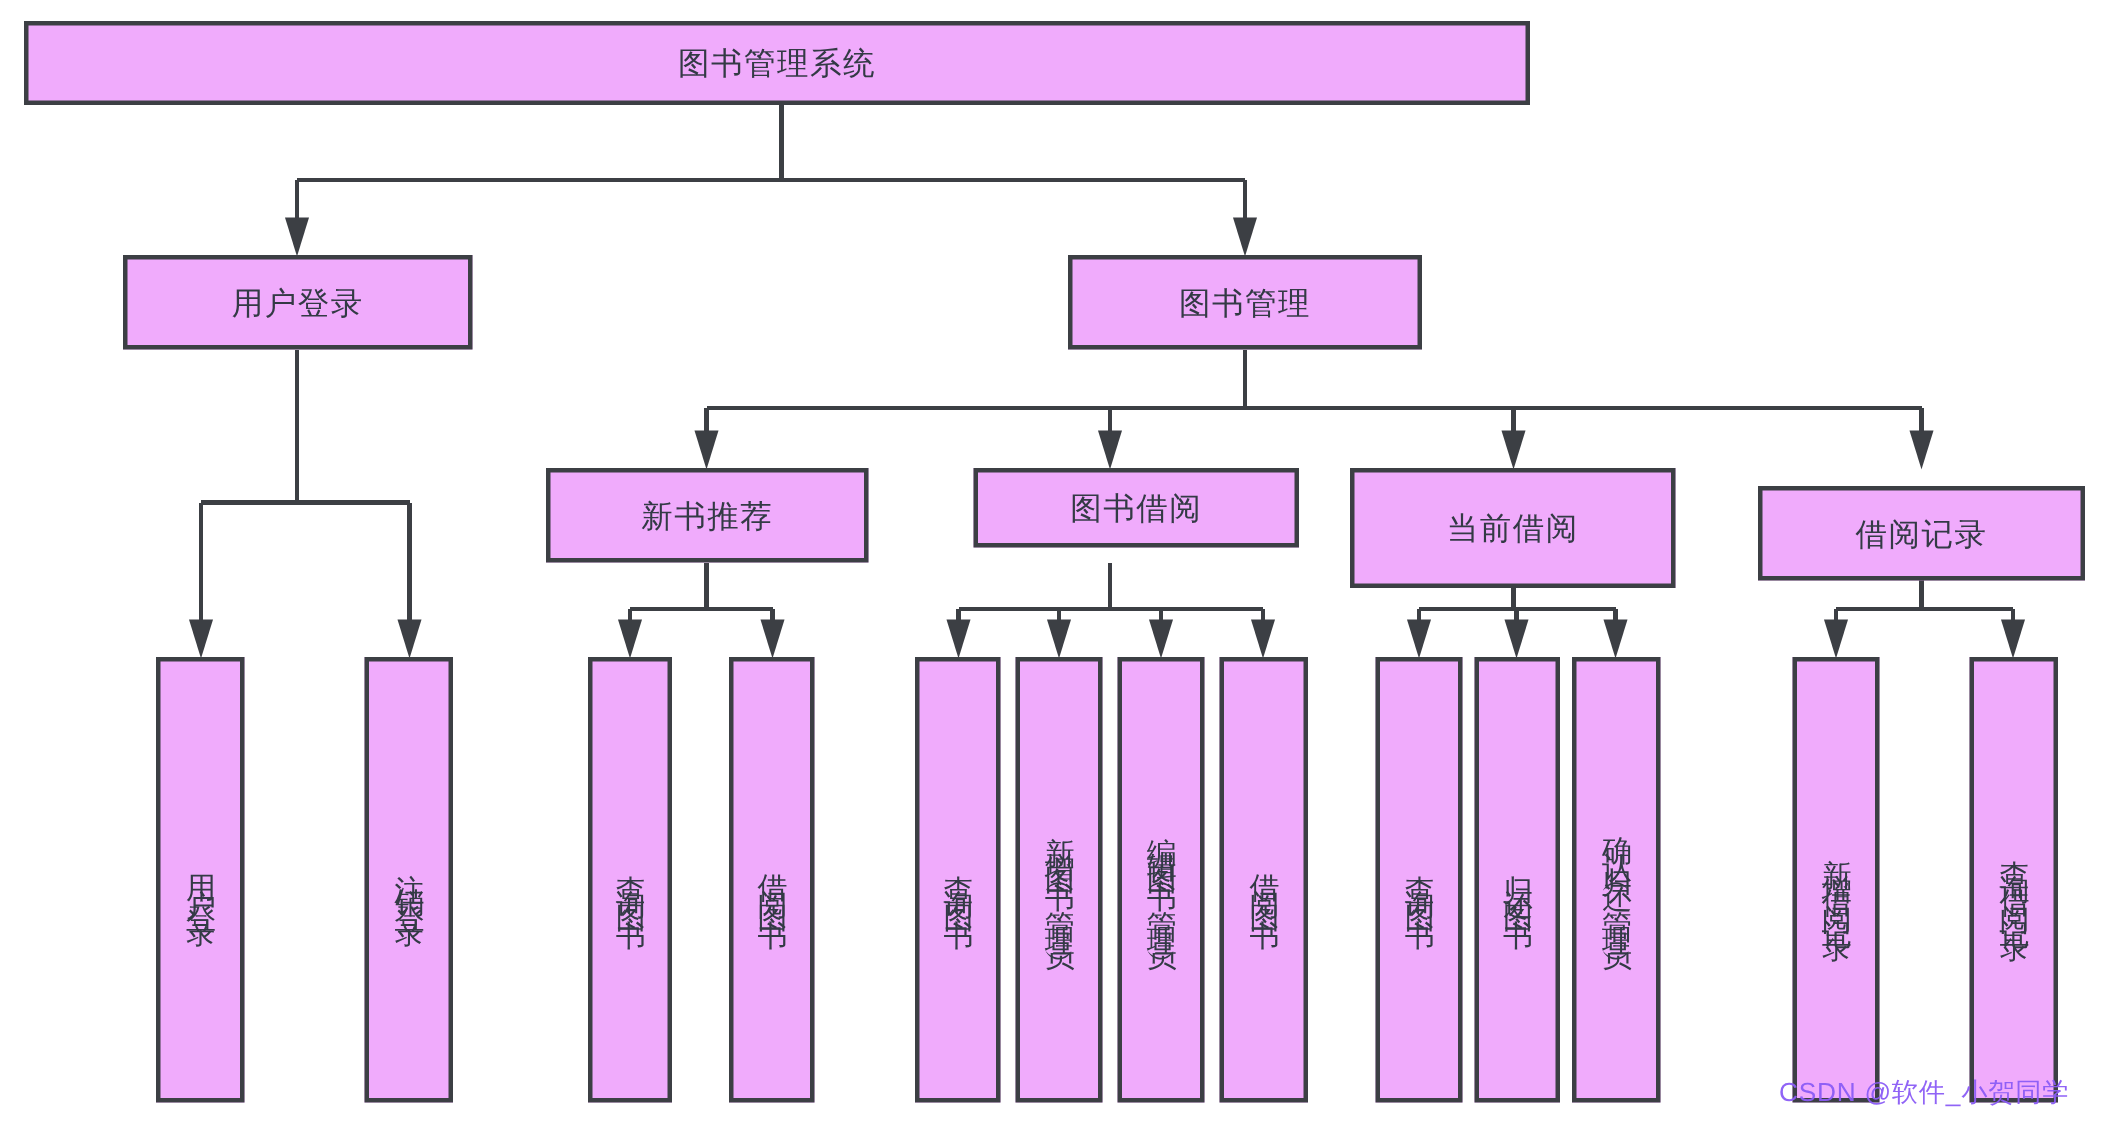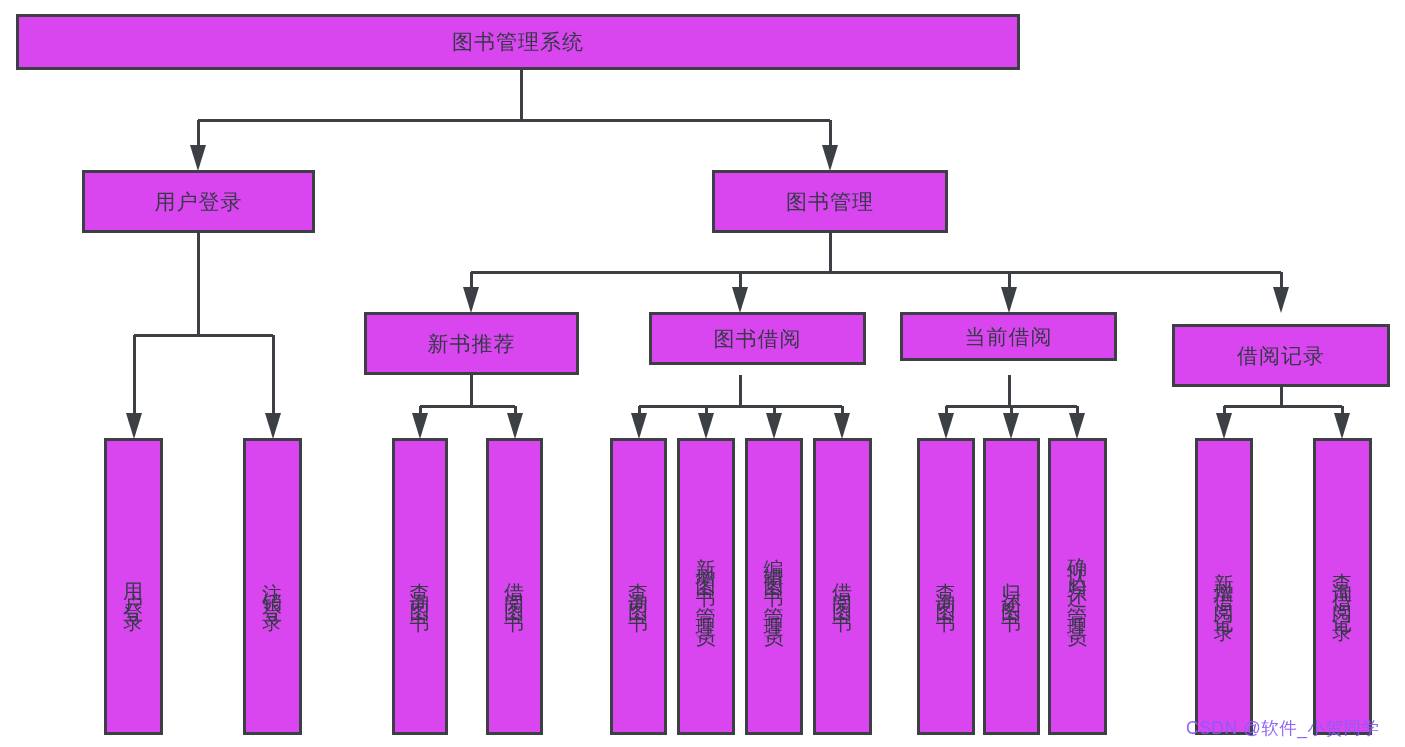--- a/index.html
+++ b/index.html
@@ -13,21 +13,21 @@
   }
   .connectors {
     position: absolute;
     left: 0; top: 0;
     width: 1405px; height: 747px;
   }
   .node {
     position: absolute;
     box-sizing: border-box;
     border: 3px solid #3c3f44;
-    background: #d946ef;
+    background: #f0abfc;
     display: flex;
     align-items: center;
     justify-content: center;
     color: #333a45;
   }
   .h-label {
     font-size: 21px;
     letter-spacing: 1px;
     white-space: nowrap;
   }
@@ -98,21 +98,21 @@
   <div class="node" style="left:712px; top:170px; width:236px; height:63px;">
     <span class="h-label">图书管理</span>
   </div>
 
   <div class="node" style="left:364px; top:312px; width:215px; height:63px;">
     <span class="h-label">新书推荐</span>
   </div>
   <div class="node" style="left:632px; top:312px; width:217px; height:53px;margin-left:17px;">
     <span class="h-label">图书借阅</span>
   </div>
-  <div class="node" style="left:900px; top:312px; width:217px; height:49px;">
+  <div class="node" style="left:900px; top:312px; width:217px; height:80px;">
     <span class="h-label">当前借阅</span>
   </div>
   <div class="node" style="left:1172px; top:324px; width:218px; height:63px;">
     <span class="h-label">借阅记录</span>
   </div>
 
   <div class="node" style="left:104px; top:438px; width:59px; height:297px;">
     <span class="v-label">用户登录</span>
   </div>
   <div class="node" style="left:243px; top:438px; width:59px; height:297px;">

